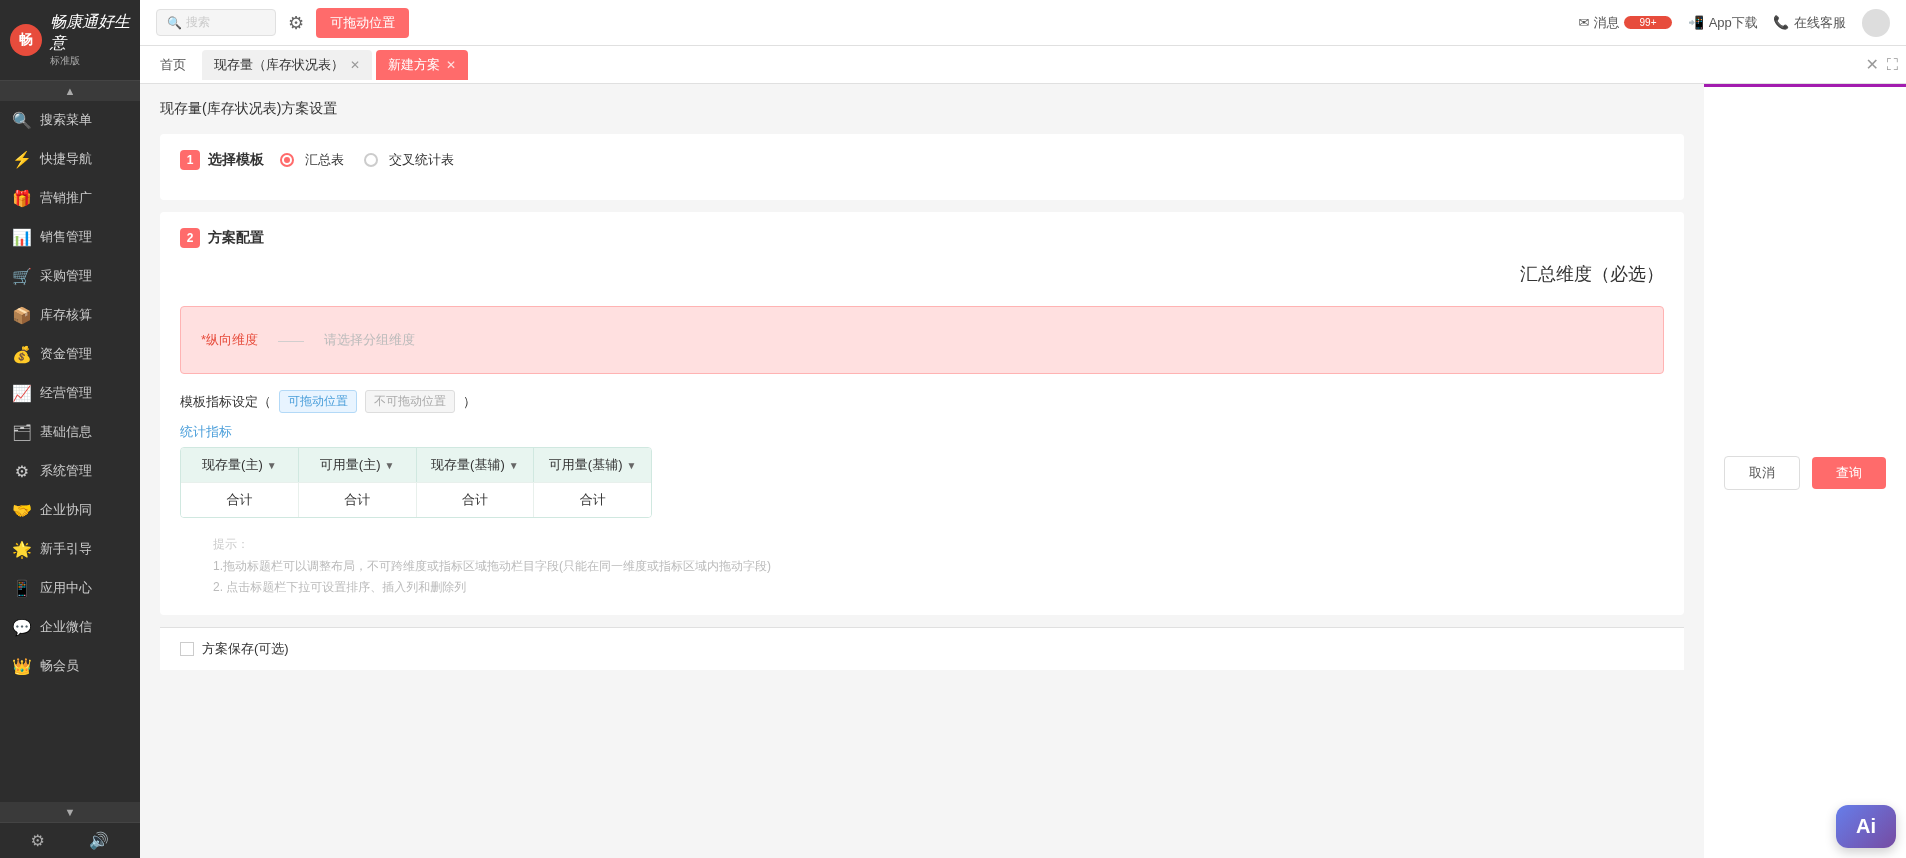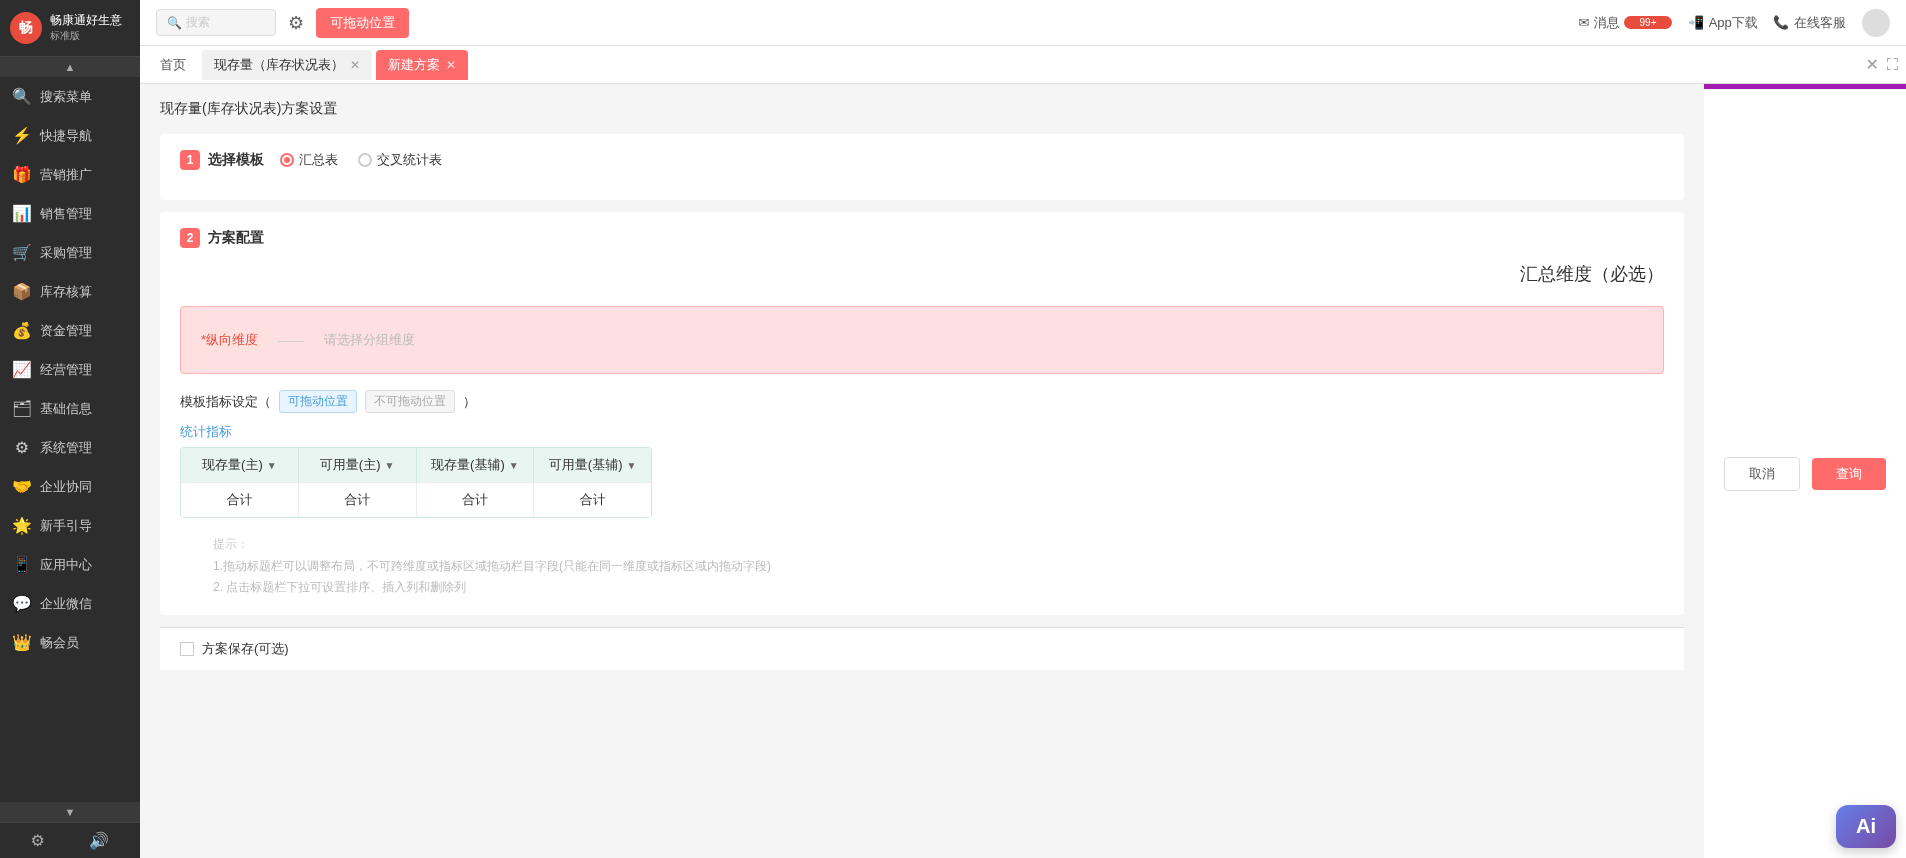--- a/index.html
+++ b/index.html
@@ -23,21 +23,21 @@
       gap: 8px;
     }
     .sidebar-logo-icon {
       width: 32px; height: 32px;
       background: #e74c3c;
       border-radius: 50%;
       display: flex; align-items: center; justify-content: center;
       color: white; font-weight: bold; font-size: 14px;
       flex-shrink: 0;
     }
-    .sidebar-logo-text { font-size: 12px; color: #fff; line-height: 1.3; }
+    .sidebar-logo-text { font-size: 16px; color: #fff; line-height: 1.3; font-style: italic; }
     .sidebar-logo-sub { font-size: 10px; color: #aaa; }
     .sidebar-nav { flex: 1; overflow: hidden; }
     .sidebar-item {
       display: flex; align-items: center; gap: 8px;
       padding: 10px 12px; color: #ccc; cursor: pointer;
       font-size: 13px;
     }
     .sidebar-item .icon { font-size: 16px; width: 20px; text-align: center; }
     .sidebar-bottom {
       border-top: 1px solid #444;
@@ -139,21 +139,21 @@
     }
     .step-badge {
       background: #ff6b6b; color: white; border-radius: 4px;
       width: 20px; height: 20px; display: flex; align-items: center; justify-content: center;
       font-size: 12px; font-weight: bold; flex-shrink: 0;
     }
     .section-title { font-size: 14px; font-weight: bold; color: #333; }
 
     
     .radio-group { display: flex; align-items: center; gap: 20px; margin-left: 8px; }
-    .radio-label { display: flex; align-items: center; gap: 5px; cursor: pointer; color: #333; font-size: 13px; }
+    .radio-label { display: flex; align-items: center; gap: 11px; cursor: pointer; color: #333; font-size: 13px; }
     .radio-dot {
       width: 14px; height: 14px; border-radius: 50%; border: 2px solid #ccc;
       display: flex; align-items: center; justify-content: center; flex-shrink: 0;
     }
     .radio-dot.selected { border-color: #ff6b6b; }
     .radio-dot.selected::after {
       content: ''; width: 6px; height: 6px; background: #ff6b6b; border-radius: 50%;
     }
 
     
@@ -206,21 +206,21 @@
       flex-shrink: 0;
     }
     .save-checkbox {
       width: 14px; height: 14px; border: 1px solid #ccc; cursor: pointer;
       display: inline-block; flex-shrink: 0;
     }
     .save-label { font-size: 13px; color: #333; }
 
     
     .footer-buttons {
-      background: #fff; border-top: 5px solid #a21caf;
+      background: #fff; border-top: 3px solid #a21caf;
       padding: 12px 20px;
       display: flex; align-items: center; justify-content: flex-end;
       gap: 12px; flex-shrink: 0;
     }
     .btn-cancel {
       border: 1px solid #ddd; background: #fff; color: #555;
       padding: 7px 24px; border-radius: 4px; cursor: pointer; font-size: 13px;
     }
     .btn-query {
       background: #ff6b6b; color: white; border: none;

